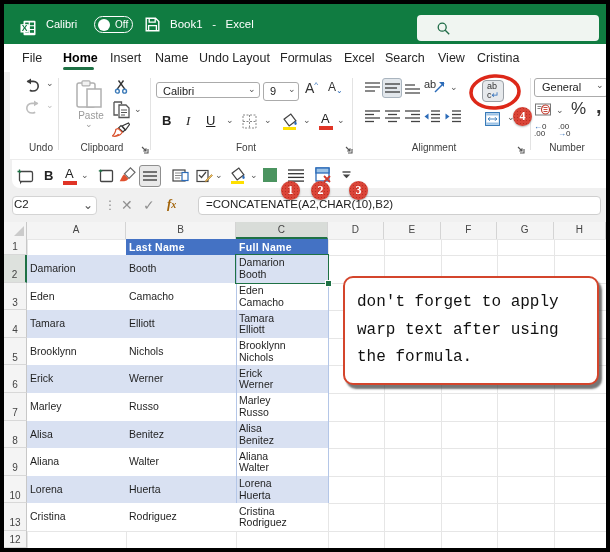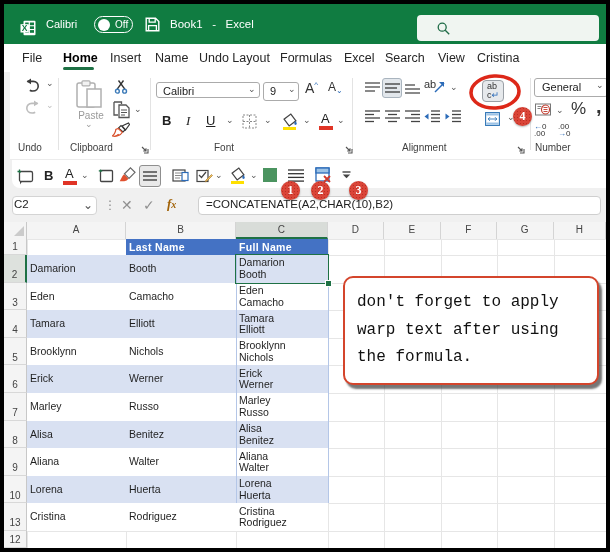--- a/index.html
+++ b/index.html
@@ -9,21 +9,21 @@
   #frame{position:absolute;left:0;top:0;width:610px;height:552px;border:4px solid #000;box-sizing:border-box;z-index:90;pointer-events:none;}
   
   #titlebar{left:4px;top:4px;width:602px;height:40px;background:#107C41;}
   #searchbox{left:413px;top:11px;width:182px;height:26px;background:#f0f5f1;border-radius:4px;line-height:26px;font-size:11.5px;color:#1e6b46;}
   
   #menurow{left:4px;top:44px;width:602px;height:28px;background:#ffffff;}
   .mi{position:absolute;top:0;height:28px;line-height:28px;font-size:12.5px;color:#262626;}
   
   #ribbon{left:4px;top:72px;width:602px;height:88px;background:#ffffff;border-bottom:1px solid #ececec;box-sizing:border-box;}
   .gsep{position:absolute;top:6px;width:1px;height:72px;background:#e3e3e3;}
-  .glabel{position:absolute;top:70px;font-size:10px;color:#404040;}
+  .glabel{position:absolute;top:70px;font-size:10px;color:#404040;text-align:center;}
   .launcher{position:absolute;width:9px;height:9px;}
   .combo{position:absolute;background:#fff;border:1px solid #ababab;border-radius:3px;box-sizing:border-box;font-size:11px;color:#222;}
   .chev{position:absolute;color:#555;}
   
   #qat{left:4px;top:160px;width:602px;height:29px;background:#f0f0f0;}
   #qatpanel{position:absolute;left:8px;top:0;width:594px;height:28px;background:#ffffff;border-radius:0 0 0 8px;}
   .badge{position:absolute;width:19px;height:19px;border-radius:50%;background:#da4538;color:#fff;font-size:12px;font-weight:bold;font-family:"Liberation Serif",serif;text-align:center;line-height:18.5px;z-index:60;box-shadow:0 1px 2px rgba(0,0,0,0.3);background-image:radial-gradient(rgba(160,30,20,0.55) 0.8px, rgba(0,0,0,0) 0.9px);background-size:3px 3px;}
   
   #fbar{left:4px;top:189px;width:602px;height:33px;background:#f0f0f0;}
   #namebox{position:absolute;left:8px;top:7px;width:85px;height:19px;background:#fff;border:1px solid #d4d4d4;border-radius:4px;box-sizing:border-box;}

